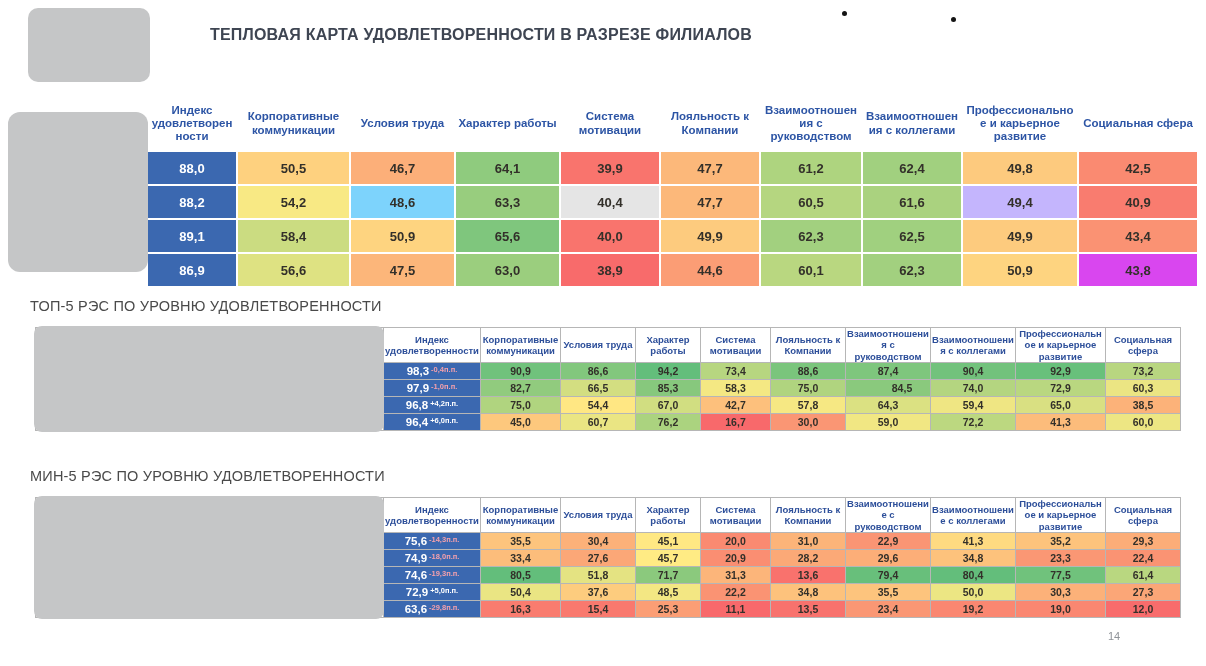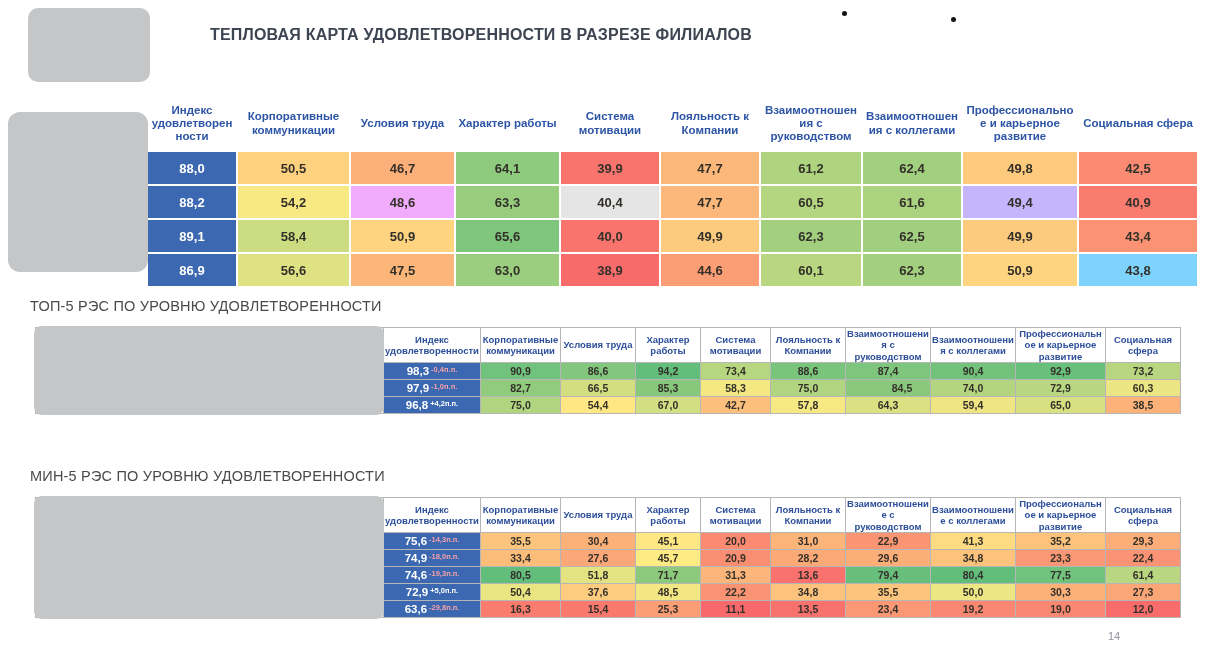--- a/index.html
+++ b/index.html
@@ -97,21 +97,21 @@
             <td style="background: rgb(252, 184, 122);">47,7</td>
             <td style="background: rgb(174, 212, 127);">61,2</td>
             <td style="background: rgb(161, 208, 127);">62,4</td>
             <td style="background: rgb(253, 202, 126);">49,8</td>
             <td style="background: rgb(250, 138, 113);">42,5</td>
           </tr>
           <tr>
             <td></td>
             <td class="idx"><span>88,2</span></td>
             <td style="background: rgb(248, 233, 132);">54,2</td>
-            <td style="background: #f0abfc; margin-left: 24px;">48,6</td>
+            <td style="background: #7dd3fc; margin-left: 24px;">48,6</td>
             <td style="background: rgb(152, 205, 126);">63,3</td>
             <td style="background: #e5e5e5;">40,4</td>
             <td style="background: rgb(252, 184, 122);">47,7</td>
             <td style="background: rgb(181, 214, 128);">60,5</td>
             <td style="background: rgb(170, 210, 127);">61,6</td>
             <td style="background: #c4b5fd;">49,4</td>
             <td style="background: rgb(249, 124, 111);">40,9</td>
           </tr>
           <tr>
             <td></td>
@@ -130,21 +130,21 @@
             <td></td>
             <td class="idx"><span>86,9</span></td>
             <td style="background: rgb(222, 226, 130);">56,6</td>
             <td style="background: rgb(252, 182, 122);">47,5</td>
             <td style="background: rgb(155, 206, 126);">63,0</td>
             <td style="background: rgb(248, 107, 107);">38,9</td>
             <td style="background: rgb(251, 157, 117);">44,6</td>
             <td style="background: rgb(185, 215, 128);">60,1</td>
             <td style="background: rgb(162, 208, 127);">62,3</td>
             <td style="background: rgb(254, 212, 128);">50,9</td>
-            <td style="background: #7dd3fc;">43,8</td>
+            <td style="background: #d946ef;">43,8</td>
           </tr>
         </tbody>
       </table>
     <div class="redact" id="main-blob"></div>
   </div>
 
   <div class="section-title" id="top5-title">ТОП-5 РЭС ПО УРОВНЮ УДОВЛЕТВОРЕННОСТИ</div>
 
   <div class="small-wrap" id="top5-wrap">
     <table class="heat-small" id="table-top5">
@@ -209,20 +209,33 @@
             <td style="background: rgb(176, 212, 127);">75,0</td>
             <td style="background: rgb(255, 231, 131);">54,4</td>
             <td style="background: rgb(209, 222, 129);">67,0</td>
             <td style="background: rgb(253, 192, 124);">42,7</td>
             <td style="background: rgb(246, 232, 131);">57,8</td>
             <td style="background: rgb(219, 225, 130);">64,3</td>
             <td style="background: rgb(239, 230, 131);">59,4</td>
             <td style="background: rgb(217, 224, 130);">65,0</td>
             <td style="background: rgb(252, 178, 121);">38,5</td>
           </tr>
+          <tr>
+            <td></td>
+            <td class="idx"><span>96,4</span><span class="delta pos">+6,0п.п.</span></td>
+            <td style="background: rgb(253, 200, 125);">45,0</td>
+            <td style="background: rgb(234, 229, 131);">60,7</td>
+            <td style="background: rgb(171, 211, 127);">76,2</td>
+            <td style="background: rgb(248, 105, 107);">16,7</td>
+            <td style="background: rgb(250, 150, 116);">30,0</td>
+            <td style="background: rgb(241, 231, 131);">59,0</td>
+            <td style="background: rgb(188, 216, 128);">72,2</td>
+            <td style="background: rgb(252, 188, 123);">41,3</td>
+            <td style="background: rgb(237, 230, 131);">60,0</td>
+          </tr>
         </tbody>
       </table>
     <div class="redact small-blob"></div>
   </div>
 
   <div class="section-title" id="min5-title">МИН-5 РЭС ПО УРОВНЮ УДОВЛЕТВОРЕННОСТИ</div>
 
   <div class="small-wrap" id="min5-wrap">
     <table class="heat-small" id="table-min5">
         <colgroup>

